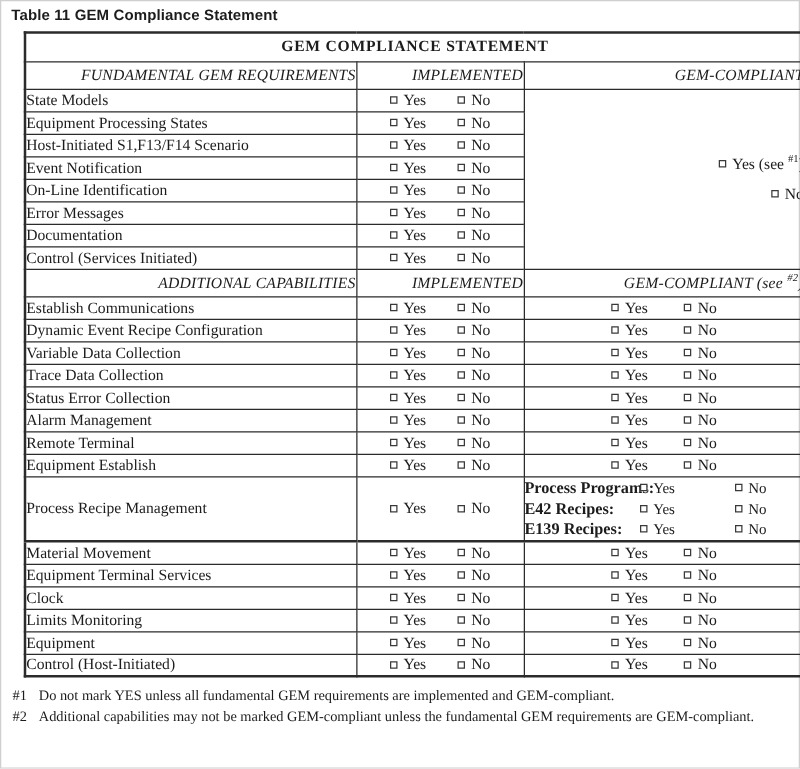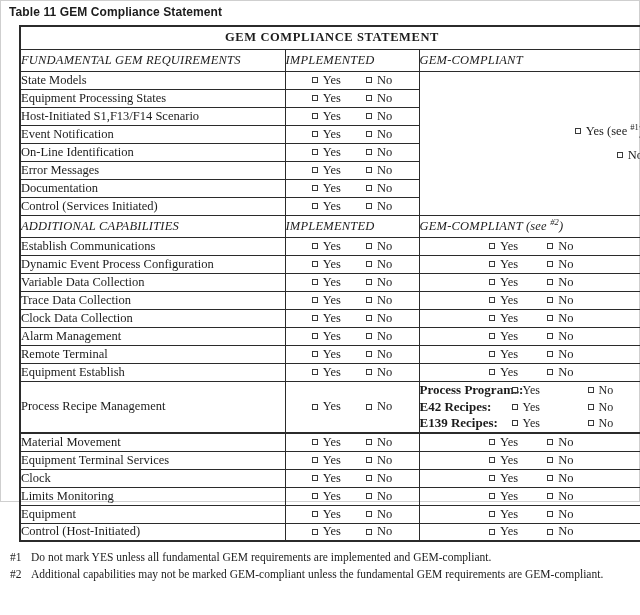--- a/index.html
+++ b/index.html
@@ -11,21 +11,21 @@
   * { box-sizing: border-box; }
   html, body { margin: 0; padding: 0; }
   body {
     width: 640px; height: 615px;
     background: var(--paper);
     color: var(--ink);
     font-family: "Liberation Serif", "DejaVu Serif", serif;
     overflow: hidden;
   }
   .page {
-    width: 640px; height: 502px;
+    width: 640px; height: 615px;
     border: 1px solid var(--frame);
     padding: 3px 7px 0 7px;
   }
   .doc-title {
     font-family: "Liberation Sans", "DejaVu Sans", sans-serif;
     font-weight: bold;
     font-size: 12px;
     margin: 1px 0 6px 1px;
     letter-spacing: 0.1px;
   }
@@ -54,21 +54,21 @@
     font-size: 13px;
     text-align: center;
     letter-spacing: 0.6px;
   }
   .row-sechead td {
     height: 22px;
     border-top: 2px solid var(--line);
     border-bottom: 2px solid var(--line);
     font-style: italic;
     font-size: 12.5px;
-    text-align: left;
+    text-align: right;
     letter-spacing: 0.2px;
   }
   tbody.thick-top tr:first-child td { border-top: 2px solid var(--line); }
 
   tr.r td { height: 18px; }
   td.lbl { padding: 0 4px; }
   td.top { vertical-align: top; padding-top: 2px; }
   tr.recipe td { height: 52px; }
 
   .yn { display: flex; align-items: center; justify-content: center; }
@@ -308,21 +308,21 @@
               </label>
         <label class="opt">
                 <span class="cb"></span>
                 <span class="ot">No</span>
               </label>
       </div>
     </td>
   </tr>
 
   <tr class="r">
-    <td class="lbl">Dynamic Event Process Configuration</td>
+    <td class="lbl">Dynamic Event Recipe Configuration</td>
     <td>
       <div class="yn yn-imp">
         <label class="opt">
                 <span class="cb"></span>
                 <span class="ot">Yes</span>
               </label>
         <label class="opt">
                 <span class="cb"></span>
                 <span class="ot">No</span>
               </label>
@@ -392,21 +392,21 @@
               </label>
         <label class="opt">
                 <span class="cb"></span>
                 <span class="ot">No</span>
               </label>
       </div>
     </td>
   </tr>
 
   <tr class="r">
-    <td class="lbl">Clock Data Collection</td>
+    <td class="lbl">Status Error Collection</td>
     <td>
       <div class="yn yn-imp">
         <label class="opt">
                 <span class="cb"></span>
                 <span class="ot">Yes</span>
               </label>
         <label class="opt">
                 <span class="cb"></span>
                 <span class="ot">No</span>
               </label>

